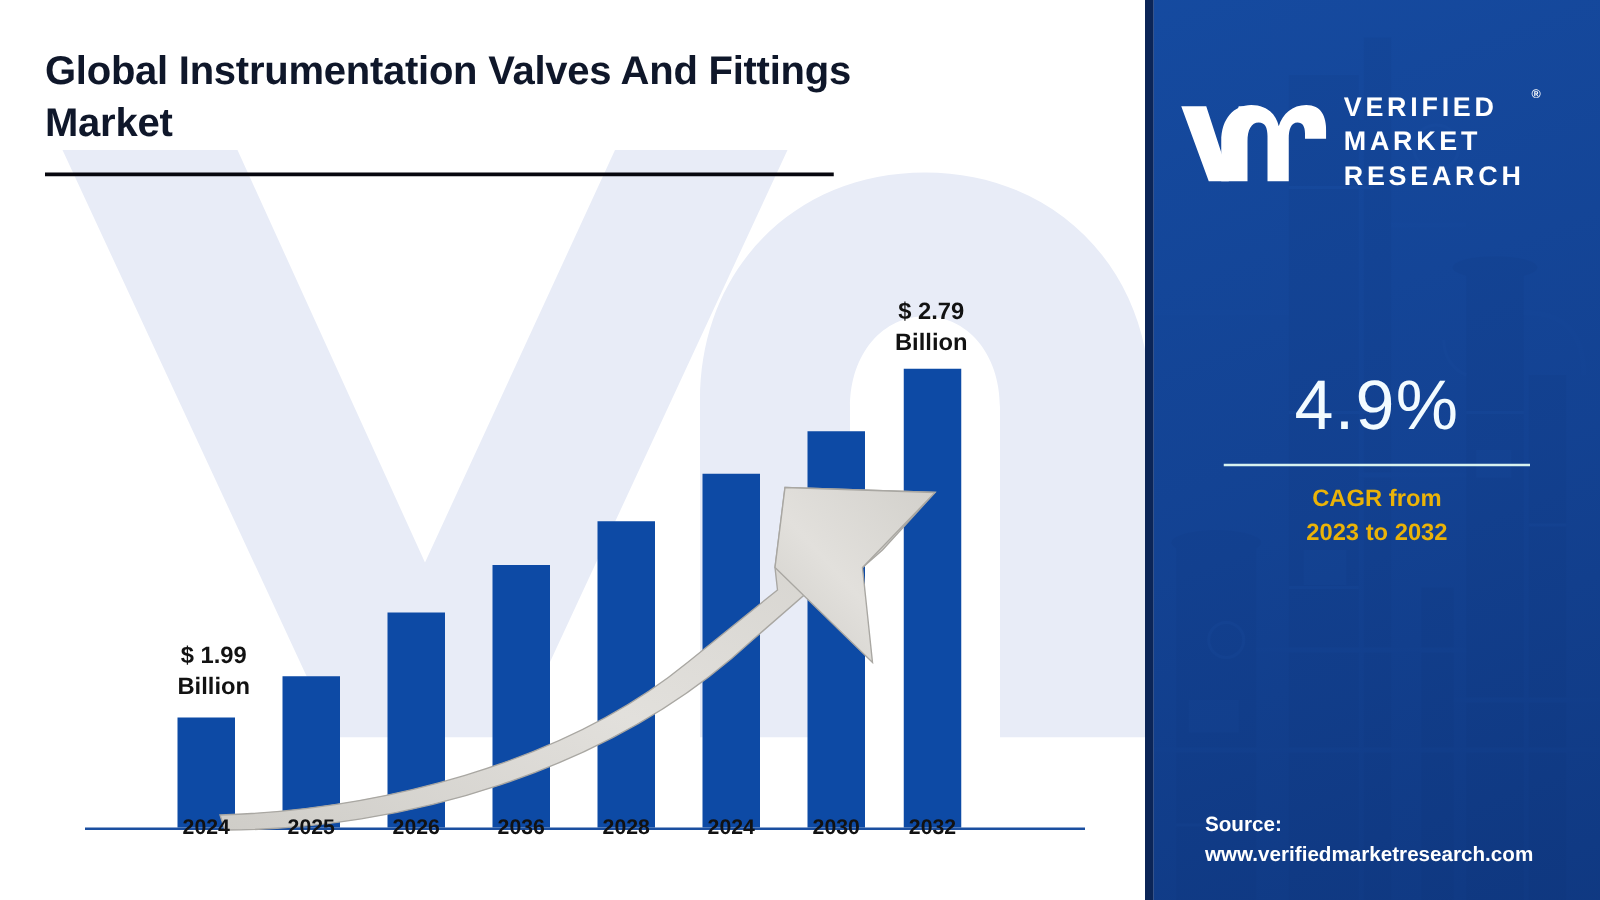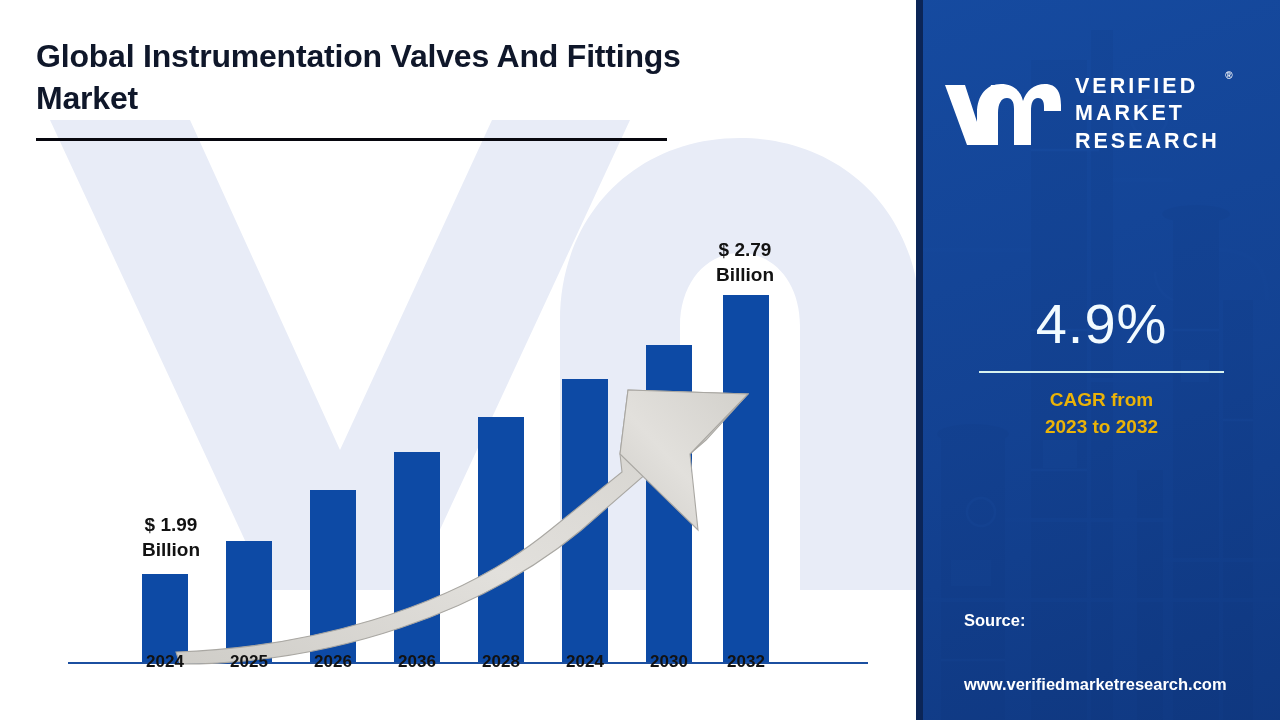--- a/index.html
+++ b/index.html
@@ -95,21 +95,21 @@
     width:245px; height:2px; background:#d8f2ef; margin:19px auto 14px;
   }
   #cagr-caption {
     font-size:19px; font-weight:600; color:#eab308; line-height:1.42;
   }
 
   #source-block {
     position:absolute; left:41px; bottom:23px; right:12px;
     color:#ffffff; font-size:16.5px; font-weight:600; line-height:1.50;
   }
-  #source-url { font-weight:600;margin-top:40px; }
+  #source-url { font-weight:600; }
 </style>
 </head>
 <body>
 
 <div id="stage">
 
   <div id="left-panel">
 
     <svg id="watermark" viewBox="0 0 880 470">
       <g fill="#e8ecf7">

